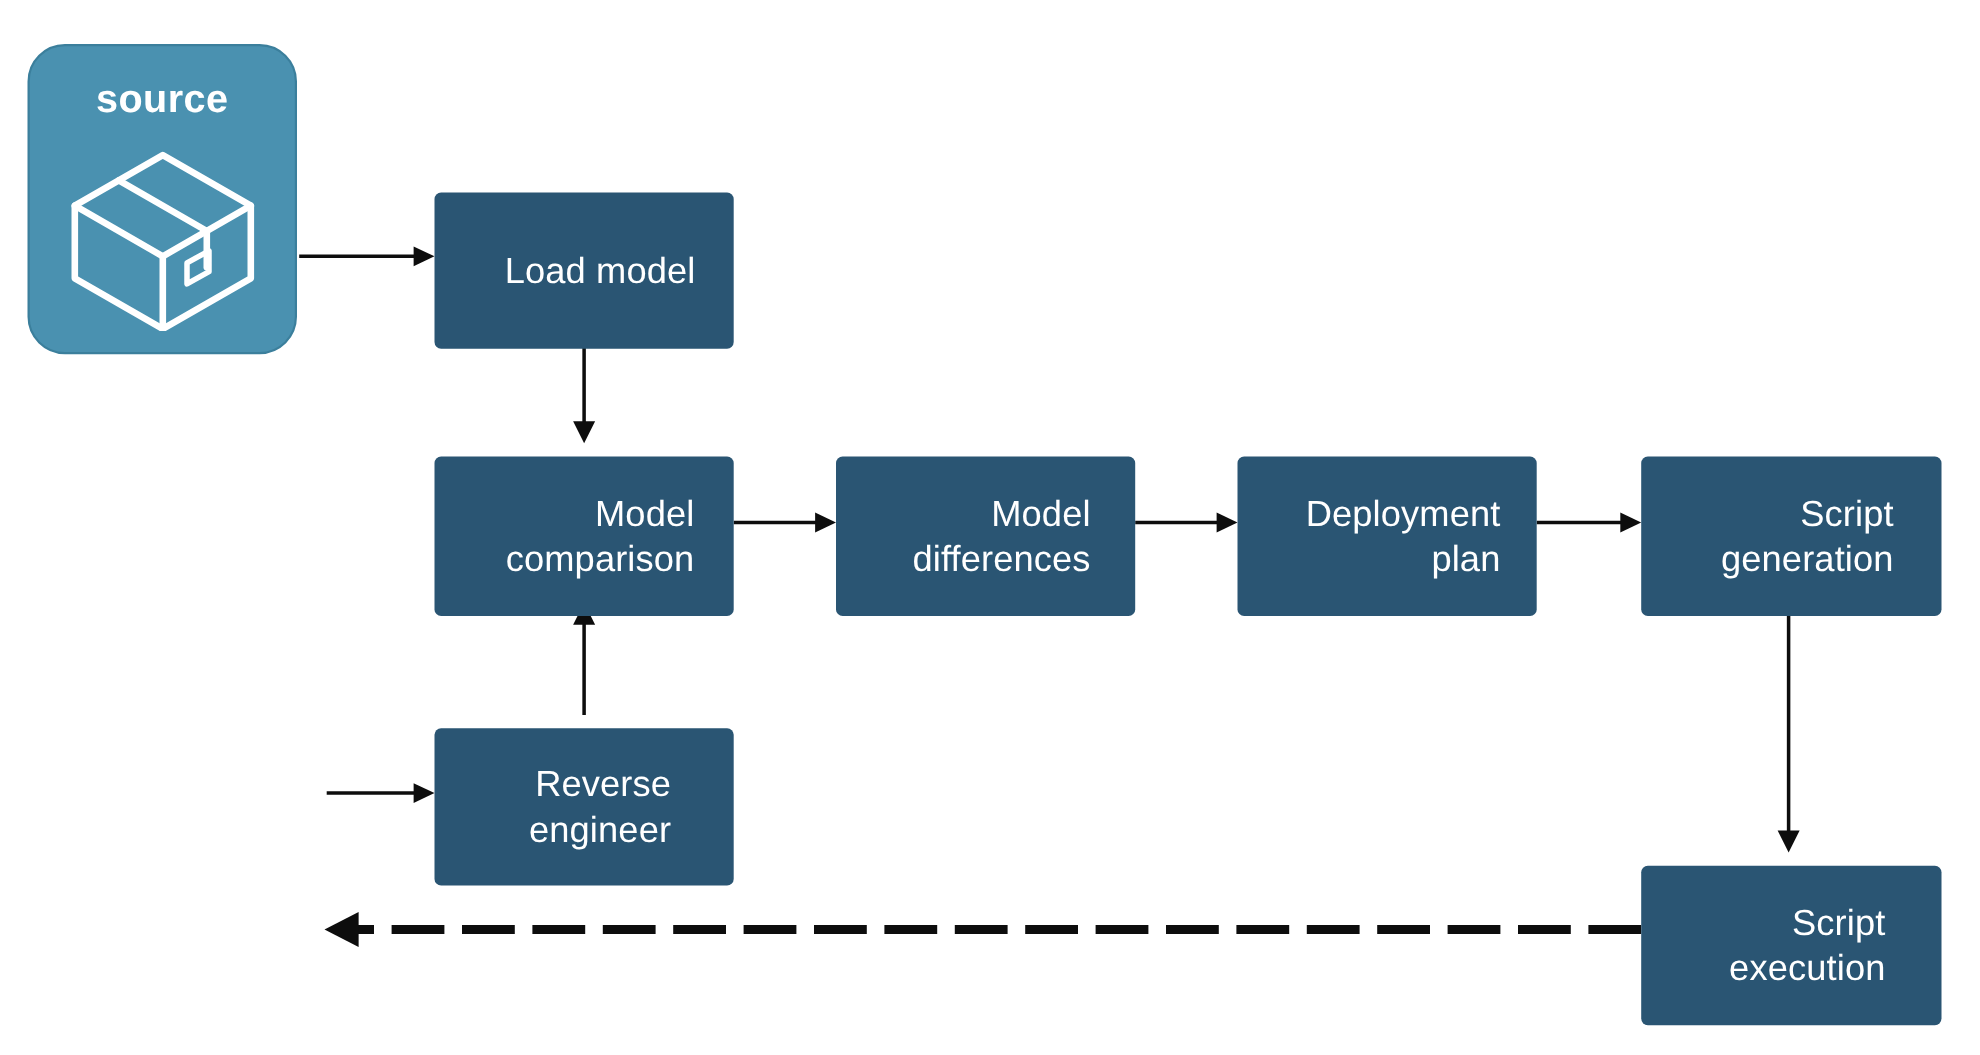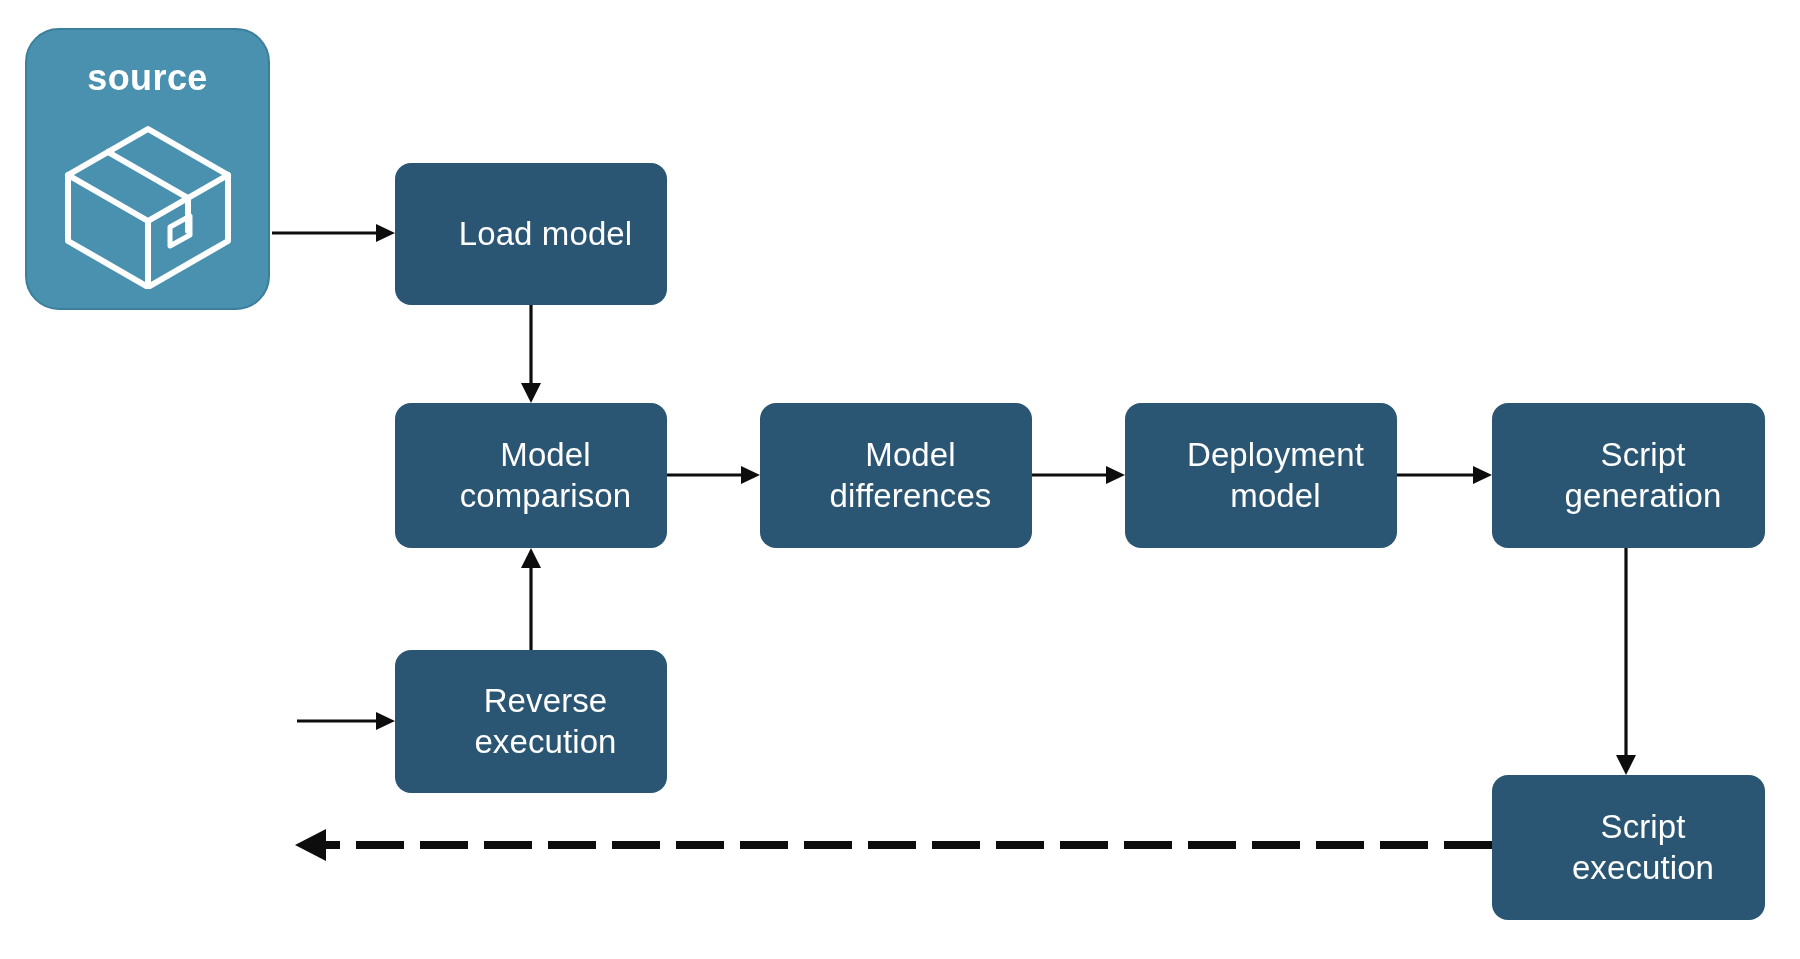--- a/index.html
+++ b/index.html
@@ -16,28 +16,29 @@
     height: 959px;
     background: #ffffff;
     overflow: hidden;
   }
   .node {
     position: absolute;
     box-sizing: border-box;
     display: flex;
     align-items: center;
     justify-content: center;
-    text-align: center;
+    text-align: right;
     color: #ffffff;
     line-height: 1.22;
     white-space: pre-line;
+    margin-top: 12px;
   }
   .proc {
     background: #2a5573;
-    border-radius: 16px;
+    border-radius: 6px;
     font-size: 33px;
     font-weight: 400;
     letter-spacing: 0.1px;
     padding-left: 29px;
   }
   .endpoint {
     background: #4a91b0;
     border: 2px solid #3b7f9c;
     border-radius: 34px;
     flex-direction: column;
@@ -142,24 +143,24 @@
 
   <div class="node proc" style="left:395px;top:163px;width:272px;height:142px;">Load model</div>
 
   <div class="node proc" style="left:395px;top:403px;width:272px;height:145px;">Model
 comparison</div>
 
   <div class="node proc" style="left:760px;top:403px;width:272px;height:145px;">Model
 differences</div>
 
   <div class="node proc" style="left:1125px;top:403px;width:272px;height:145px;">Deployment
-model</div>
+plan</div>
 
   <div class="node proc" style="left:1492px;top:403px;width:273px;height:145px;">Script
 generation</div>
 
   <div class="node proc" style="left:395px;top:650px;width:272px;height:143px;">Reverse
-execution</div>
+engineer</div>
 
   <div class="node proc" style="left:1492px;top:775px;width:273px;height:145px;">Script
 execution</div>
 
 </div>
 
 </body></html>

